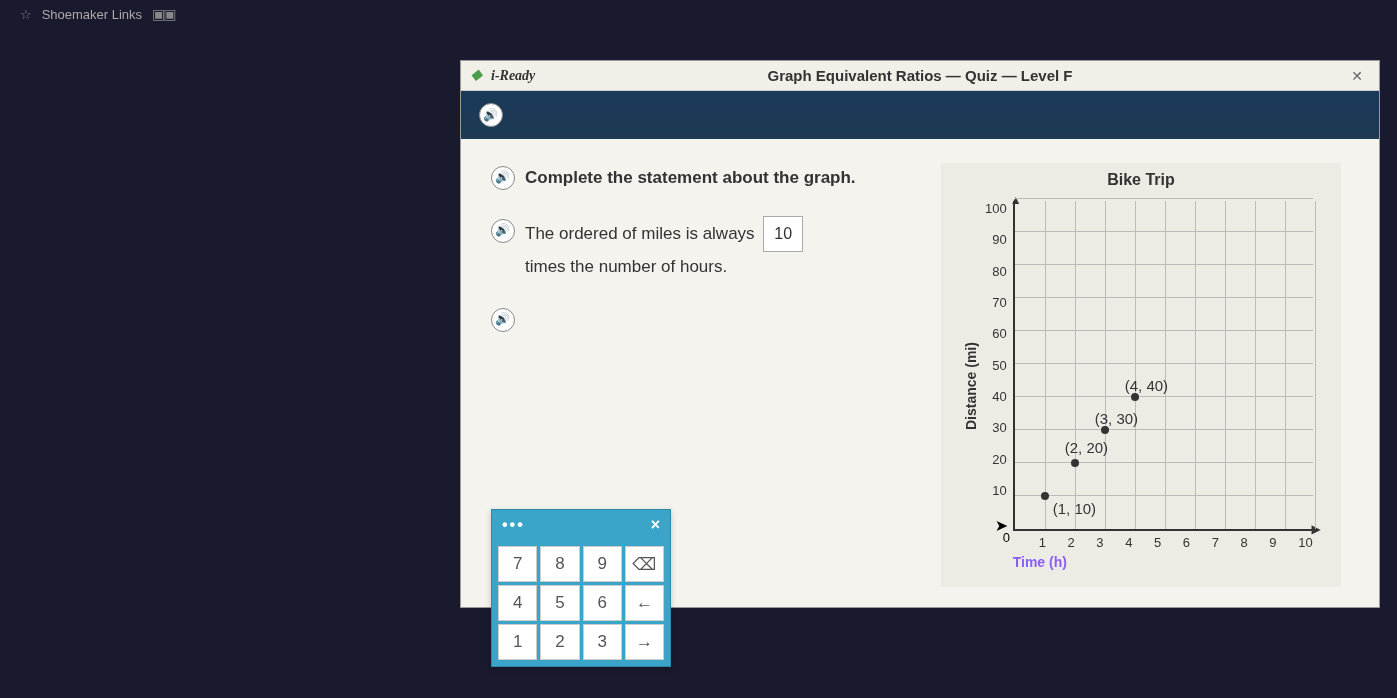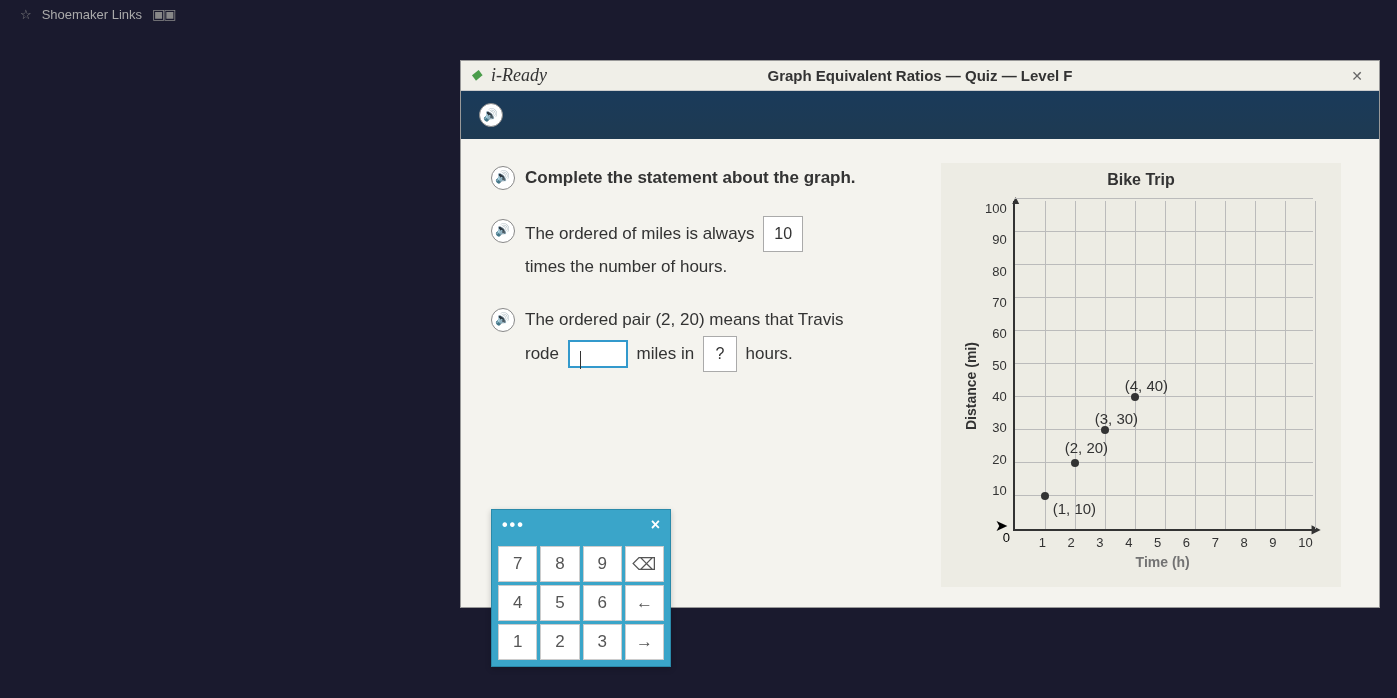--- a/index.html
+++ b/index.html
@@ -36,22 +36,22 @@
       border-bottom: 1px solid #ccc;
       display: flex;
       align-items: center;
       justify-content: space-between;
       padding: 4px 10px;
       height: 30px;
     }
     .brand {
       display: flex;
       align-items: center;
-      font-weight: normal;
-      font-size: 18px;
+      font-weight: bold;
+      font-size: 14px;
       font-style: italic;
       font-family: Georgia, serif;
       color: #333;
     }
     .brand-logo {
       width: 16px; height: 16px;
       display: inline-block;
       margin-right: 4px;
       position: relative;
     }
@@ -261,24 +261,23 @@
     .x-ticks {
       display: flex;
       justify-content: space-between;
       font-size: 13px;
       color: #333;
       padding-left: 0;
       width: 300px;
       margin-top: 4px;
     }
     .x-axis-label {
-      text-align: center;
       font-weight: bold;
       font-size: 14px;
-      color: #737373;
+      color: #8b5cf6;
       margin-top: 4px;
     }
     .arrow-y {
       position: absolute;
       left: -5px; top: -8px;
       color: #333;
       font-size: 12px;
     }
     .arrow-x {
       position: absolute;
@@ -333,28 +332,20 @@
         <span class="speaker-icon">🔊</span>
         <div class="statement-text">
           <span>The ordered of miles is always</span>
           <span class="value-box">10</span><br>
           <span>times the number of hours.</span>
         </div>
       </div>
 
       <div class="statement-row">
         <span class="speaker-icon">🔊</span>
-        <div class="statement-text">
-          <span>The ordered pair (2, 20) means that Travis</span><br>
-          <span>rode</span>
-          <span class="input-box"><span class="cursor"></span></span>
-          <span>miles in</span>
-          <span class="value-box">?</span>
-          <span>hours.</span>
-        </div>
       </div>
 
       <div class="keypad">
         <div class="keypad-header">
           <span class="dots">•••</span>
           <span class="keypad-close">×</span>
         </div>
         <div class="keypad-grid">
           <div class="key">7</div>
           <div class="key">8</div>

